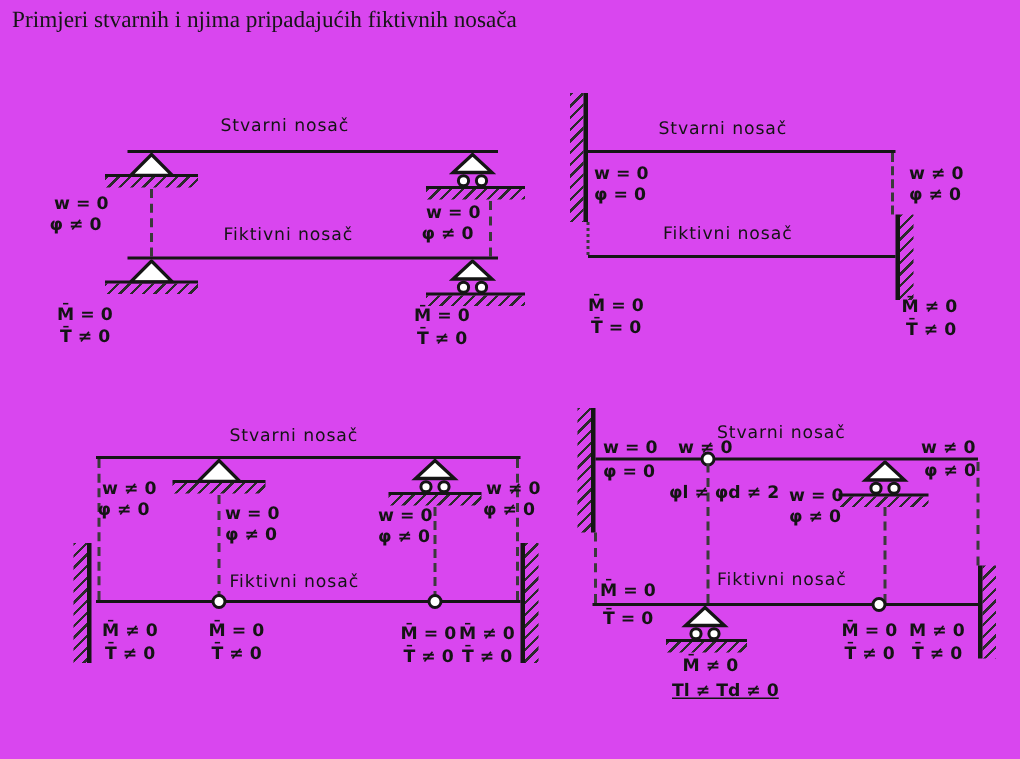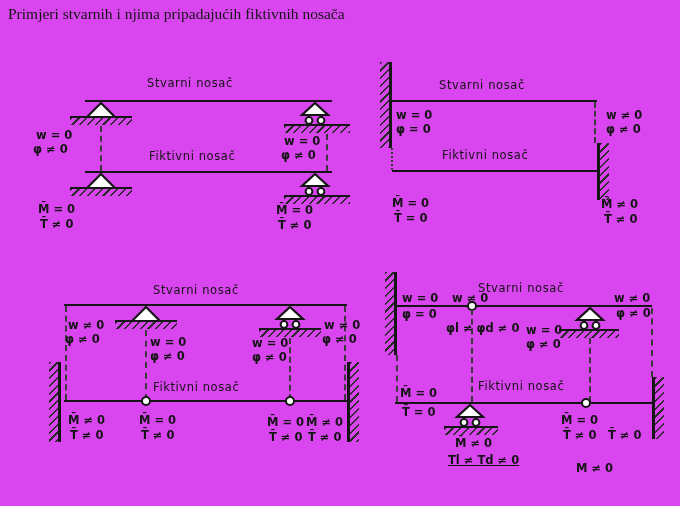--- a/index.html
+++ b/index.html
@@ -127,36 +127,36 @@
       <circle cx="22" cy="18.5" r="3.4" fill="#fff" stroke="#151515" stroke-width="2"></circle>
     </svg>
   <div class="ground" style="left:559px;top:329px;width:60px;"></div>
   <div class="vdash" style="left:396px;top:355px;height:47px;"></div>
   <div class="vdash" style="left:471px;top:309px;height:93px;"></div>
   <div class="vdash" style="left:589px;top:338px;height:64px;"></div>
   <div class="vdash" style="left:651px;top:308px;height:69px;"></div>
   <div class="lbl" style="left:402px;top:291px;">w = 0</div>
   <div class="lbl" style="left:402px;top:307px;">φ = 0</div>
   <div class="lbl" style="left:452px;top:291px;">w ≠ 0</div>
-  <div class="lbl" style="left:446px;top:321px;">φl ≠ φd ≠ 0</div>
+  <div class="lbl" style="left:446px;top:321px;">φl ≠ φd ≠ 2</div>
   <div class="lbl" style="left:526px;top:323px;">w = 0</div>
   <div class="lbl" style="left:526px;top:337px;">φ ≠ 0</div>
   <div class="lbl" style="left:614px;top:291px;">w ≠ 0</div>
   <div class="lbl" style="left:616px;top:306px;">φ ≠ 0</div>
   <div class="cap" style="left:478px;top:379px;">Fiktivni nosač</div>
   <div class="beam" style="left:395px;top:402px;width:257px;"></div>
   <svg class="sup" style="left:454px;top:404px;" width="32" height="24" viewBox="0 0 32 24">
       <path d="M16 1 L29 13 L3 13 Z" fill="#fff" stroke="#151515" stroke-width="2.2"></path>
       <circle cx="10" cy="18.5" r="3.4" fill="#fff" stroke="#151515" stroke-width="2"></circle>
       <circle cx="22" cy="18.5" r="3.4" fill="#fff" stroke="#151515" stroke-width="2"></circle>
     </svg>
   <div class="ground" style="left:444px;top:426px;width:54px;"></div>
   <div class="hinge" style="left:581px;top:398px;"></div>
   <div class="wall wall-l" style="left:652px;top:377px;height:62px;"></div>
   <div class="lbl" style="left:400px;top:386px;">M̄ = 0</div>
   <div class="lbl" style="left:402px;top:405px;">T̄ = 0</div>
   <div class="lbl" style="left:455px;top:436px;">M̄ ≠ 0</div>
   <div class="lbl" style="left:448px;top:453px;text-decoration:underline;">Tl ≠ Td ≠ 0</div>
   <div class="lbl" style="left:561px;top:413px;">M̄ = 0</div>
   <div class="lbl" style="left:563px;top:428px;">T̄ ≠ 0</div>
-  <div class="lbl" style="left:576px;top:413px;margin-top:48px;">M ≠ 0</div>
+  <div class="lbl" style="left:606px;top:413px;">M ≠ 0</div>
   <div class="lbl" style="left:608px;top:428px;">T̄ ≠ 0</div>
 </div>
 
 </body></html>

